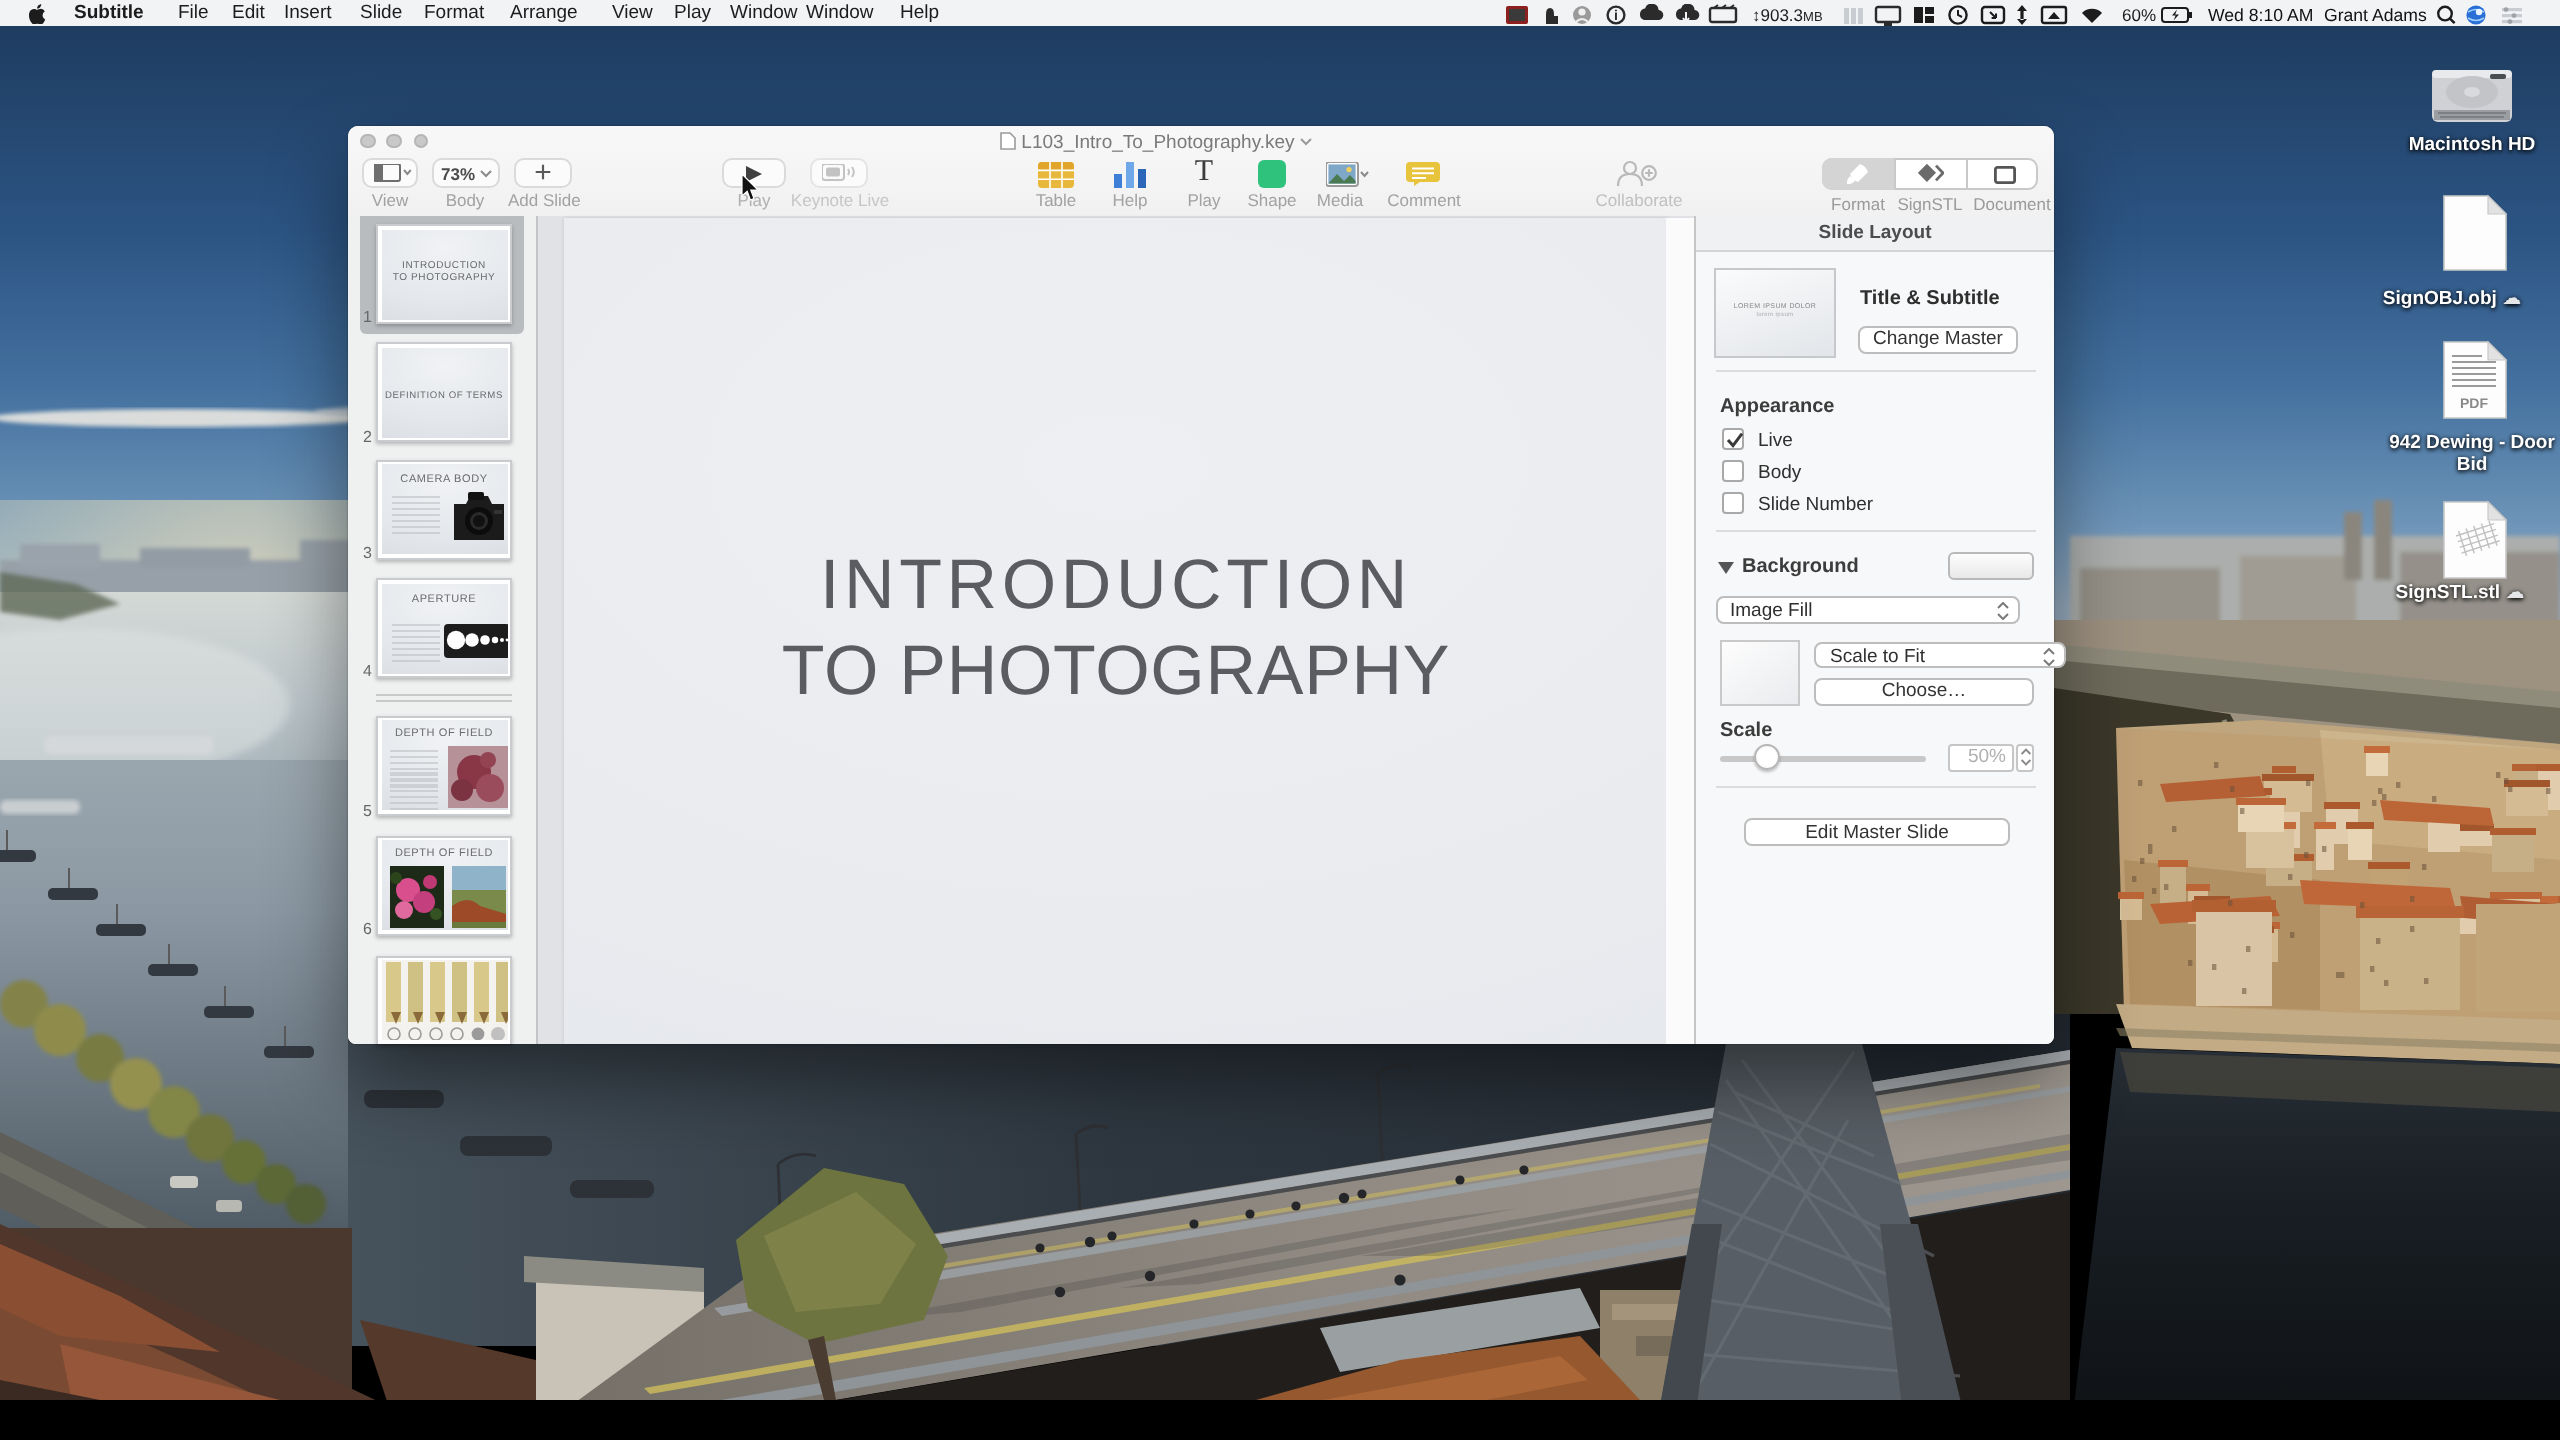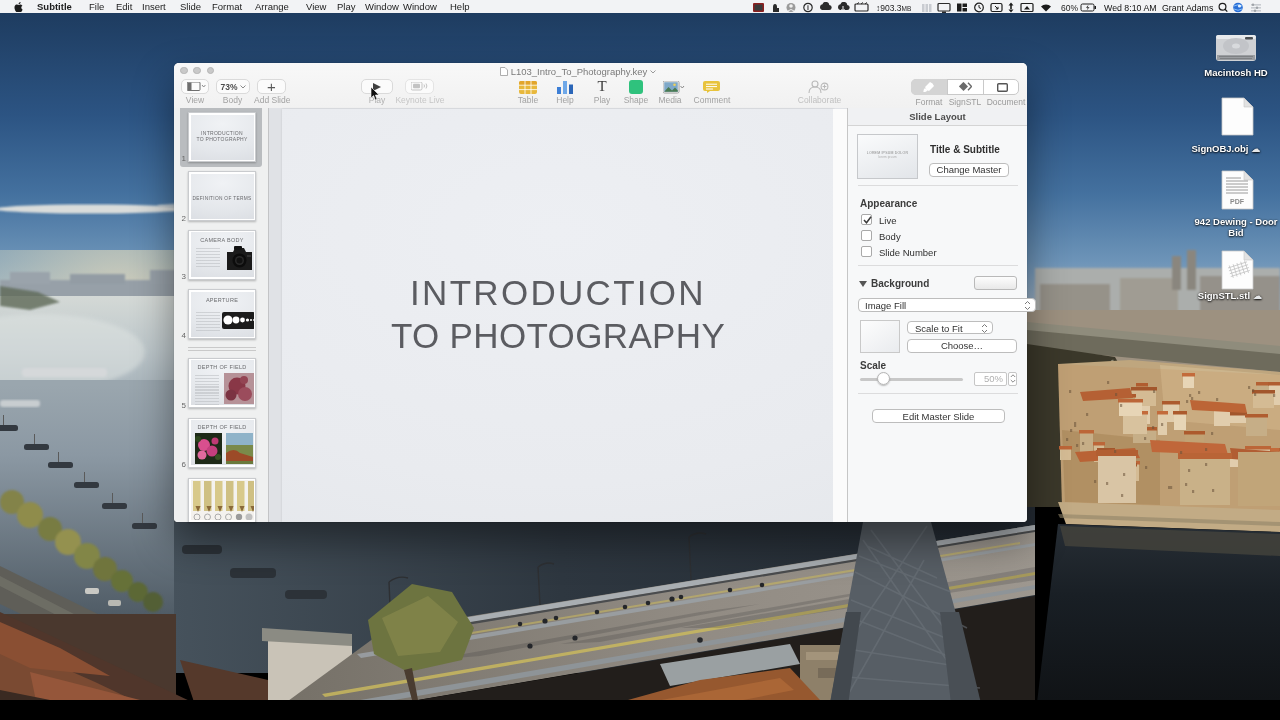--- a/index.html
+++ b/index.html
@@ -708,28 +708,28 @@
 <div class="chk" style="left:13px;top:122px"></div>
 <div class="plab" style="left:31px;top:123px">Body</div>
 <div class="chk" style="left:13px;top:138px"></div>
 <div class="plab" style="left:31px;top:139px">Slide Number</div>
 <div class="hr" style="top:157px"></div>
 <svg class="abs" style="left:11px;top:173px" width="8" height="6" viewBox="0 0 8 6">
           <path d="M0,0 L8,0 L4,6 Z" fill="#555"></path>
         </svg>
 <div class="plab" style="left:23px;top:170px;font-weight:bold;font-size:10px;color:#3c3c3c">Background</div>
 <div class="abs" style="left:126px;top:168px;width:43px;height:14px;background:linear-gradient(#fdfdfd,#e8e8e8);border:1px solid #b9b9b9;border-radius:3px;box-sizing:border-box"></div>
-<div class="abs" style="left:10px;top:189.5px;width:178px;height:14px;background:#fff;border:1px solid #bdbdbd;border-radius:4px;box-sizing:border-box">
+<div class="abs" style="left:10px;top:189.5px;width:152px;height:14px;background:#fff;border:1px solid #bdbdbd;border-radius:4px;box-sizing:border-box">
 <div class="plab" style="left:6px;top:1.5px">Image Fill</div>
 <svg class="abs" style="right:4px;top:2.5px" width="7" height="9" viewBox="0 0 7 9">
             <path d="M1,3 L3.5,0.5 L6,3 M1,6 L3.5,8.5 L6,6" stroke="#7a7a7a" fill="none"></path>
           </svg>
 </div>
 <div class="abs" style="left:11.5px;top:212px;width:40.5px;height:32.5px;background:linear-gradient(145deg,#fdfdfd,#e9ebee);border:1px solid #c9c9c9;box-sizing:border-box"></div>
-<div class="abs" style="left:59px;top:212.5px;width:86px;height:13.5px;background:#fff;border:1px solid #bdbdbd;border-radius:4px;box-sizing:border-box">
+<div class="abs" style="left:59px;top:212.5px;width:126px;height:13.5px;background:#fff;border:1px solid #bdbdbd;border-radius:4px;box-sizing:border-box">
 <div class="plab" style="left:7px;top:1.5px">Scale to Fit</div>
 <svg class="abs" style="right:4px;top:2px" width="7" height="9" viewBox="0 0 7 9">
             <path d="M1,3 L3.5,0.5 L6,3 M1,6 L3.5,8.5 L6,6" stroke="#7a7a7a" fill="none"></path>
           </svg>
 </div>
 <div class="pbtn" style="left:59px;top:231px;width:110px;height:13.5px;font-size:9.5px;line-height:12px">Choose…</div>
 <div class="plab" style="left:12px;top:252px;font-weight:bold;font-size:10px;color:#3c3c3c">Scale</div>
 <div class="abs" style="left:12px;top:269.5px;width:103px;height:3px;background:#c8c8c8;border-radius:2px"></div>
 <div class="abs" style="left:29px;top:264px;width:13px;height:13px;background:radial-gradient(#fff 55%,#ececec);border:1px solid #b5b5b5;border-radius:50%;box-sizing:border-box;box-shadow:0 1px 1.5px rgba(0,0,0,.25)"></div>
 <div class="abs" style="left:126px;top:263.5px;width:33px;height:14px;background:#fff;border:1px solid #c6c6c6;border-radius:2px;box-sizing:border-box;font-size:9.5px;color:#b0b0b0;text-align:right;line-height:12px;padding-right:3px">50%</div>

